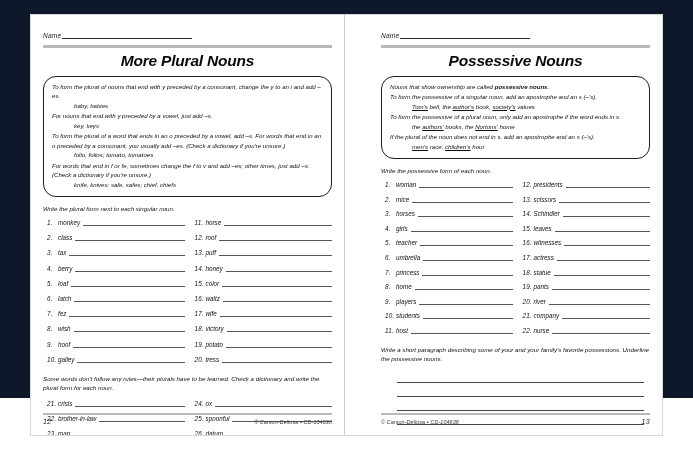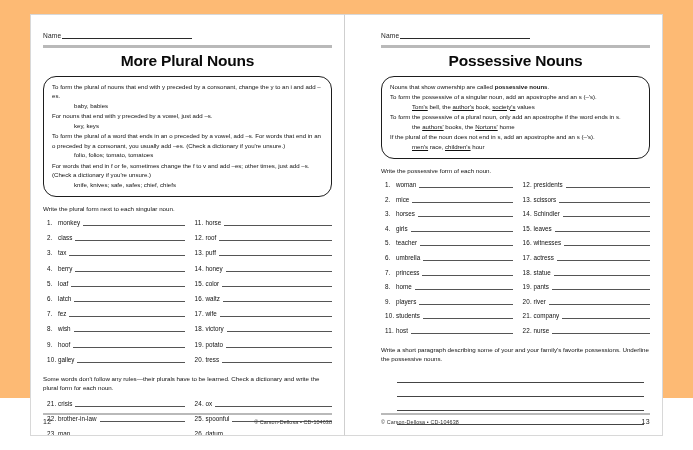--- a/index.html
+++ b/index.html
@@ -11,22 +11,23 @@
     width: 693px;
     height: 450px;
     font-family: "Liberation Sans", sans-serif;
     color: #000;
     overflow: hidden;
   }
   .spread {
     position: relative;
     width: 693px;
     height: 398px;
-    background: #fdba74;
+    background: #0f172a;
     box-sizing: border-box;
+    font-style: italic;
   }
   .page {
     position: absolute;
     top: 14px;
     height: 422px;
     background: #ffffff;
     border: 1px solid #d8d8d8;
     box-sizing: border-box;
     overflow: hidden;
   }

